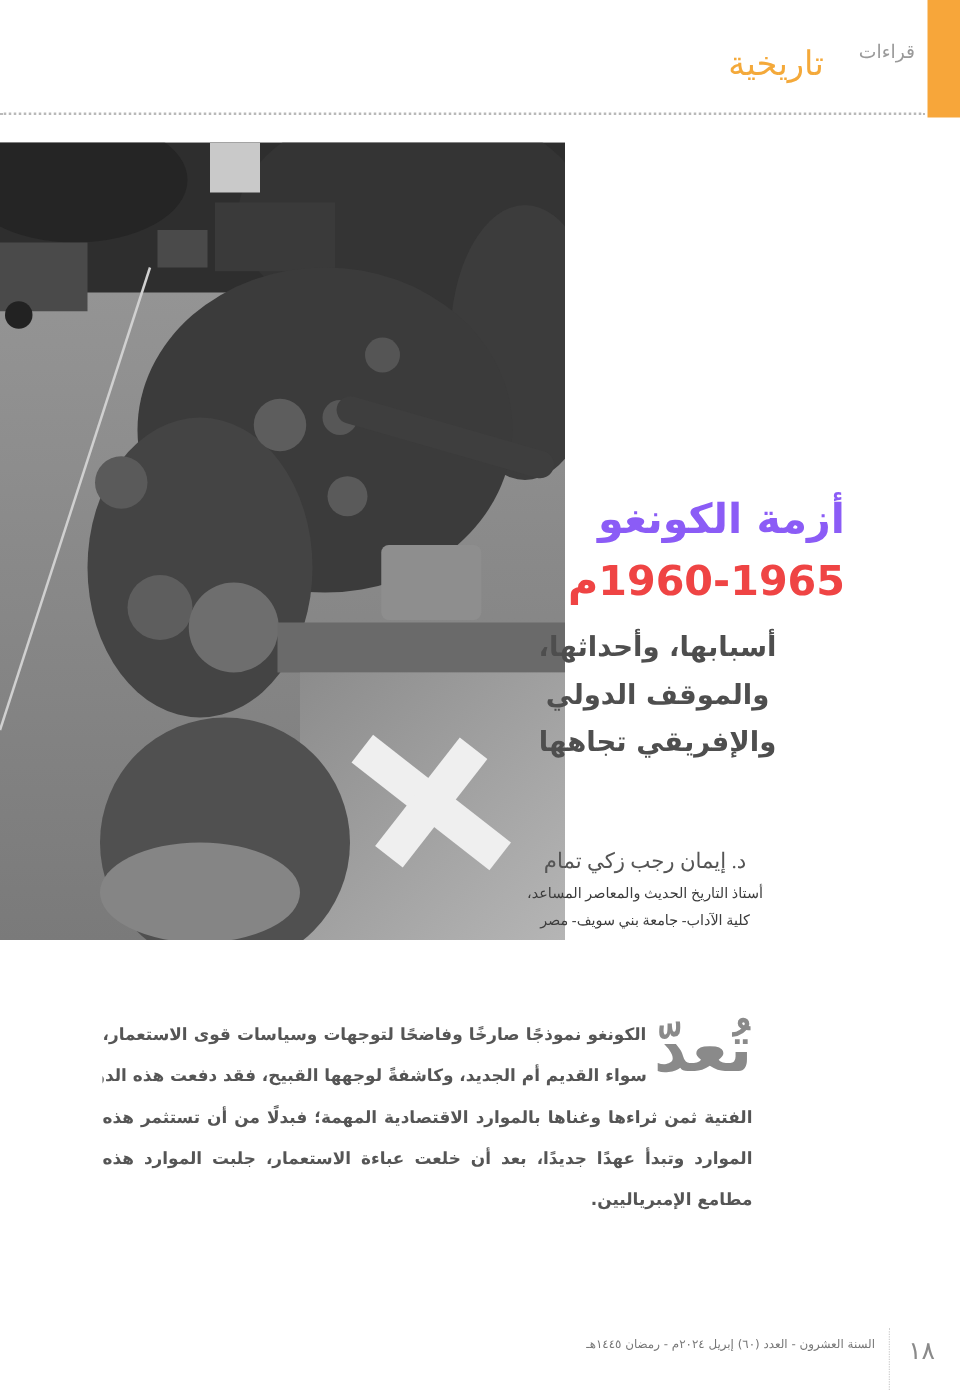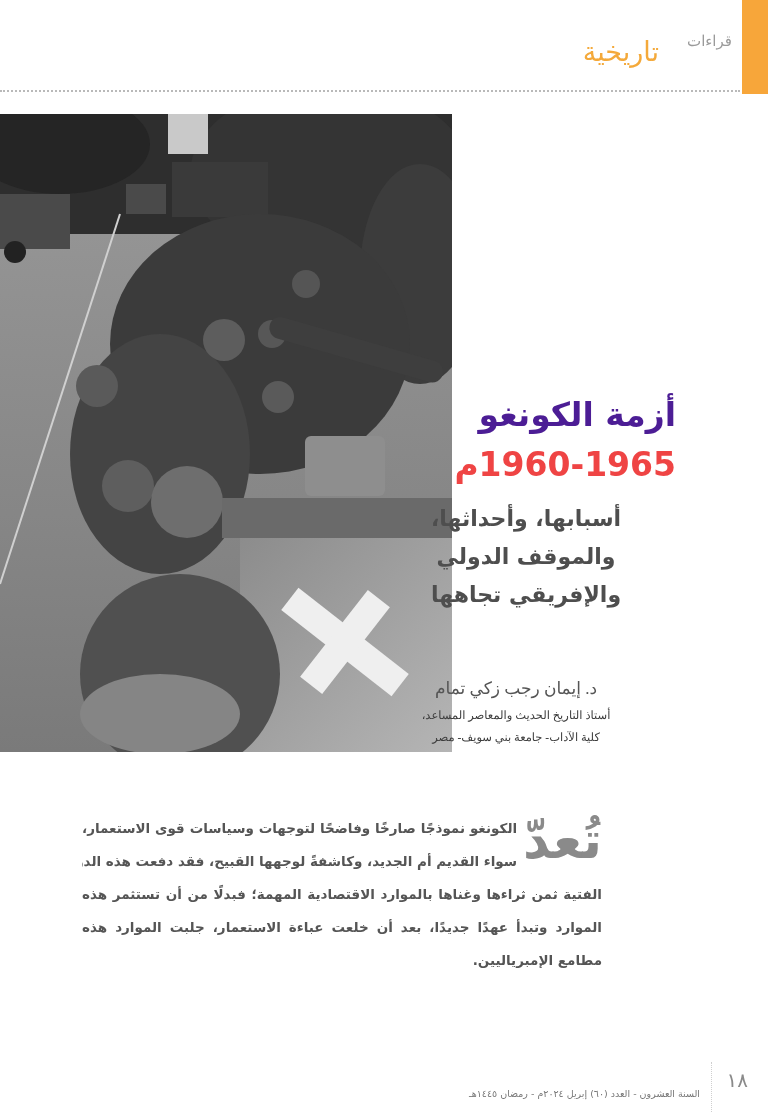--- a/index.html
+++ b/index.html
@@ -11,39 +11,39 @@
     .section-header { position: absolute; right: 36px; top: 38px; direction: rtl; display: flex; align-items: flex-end; gap: 28px; }
     .section-kicker { font-size: 15px; color: #9a9a9a; font-weight: 300; margin-top: -6px; align-self: flex-start; }
     .section-title { font-size: 27px; color: #f4a93a; font-weight: 400; line-height: 1; margin-top: 0; }
 
     .dotted-rule { position: absolute; left: 0; top: 90px; width: 740px; height: 0; border-top: 2px dotted #b9b9b9; }
 
     .photo { position: absolute; left: 0; top: 114px; width: 452px; height: 638px; overflow: hidden; background: #6a6a6a; }
     .photo svg { display: block; }
 
     .headline { position: absolute; right: 92px; top: 390px; width: 300px; text-align: right; direction: rtl; }
-    .headline-1 { font-size: 33px; font-weight: 700; color: #4c1d95; line-height: 50px; }
+    .headline-1 { font-size: 33px; font-weight: 700; color: #8b5cf6; line-height: 50px; }
     .headline-2 { font-size: 33px; font-weight: 700; color: #ef4444; line-height: 50px; }
 
     .subhead { position: absolute; right: 92px; top: 500px; width: 300px; text-align: center; direction: rtl; }
     .subhead div { font-size: 22px; font-weight: 700; color: #4e4e4e; line-height: 38px; }
 
     .author-block { position: absolute; right: 92px; top: 676px; width: 320px; text-align: center; direction: rtl; font-family: Liberation Serif, serif; }
     .author-name { font-size: 17px; color: #555; line-height: 26px; }
     .author-role { font-size: 11.5px; color: #3c3c3c; line-height: 22px; margin-top: 2px; }
 
     .body-text { position: absolute; left: 82px; top: 812px; width: 520px; direction: rtl; text-align: justify; }
     .dropcap { float: right; font-size: 52px; font-weight: 700; color: #8a8a8a; line-height: 52px; margin-left: 6px; margin-top: 2px; }
     .body-line { font-size: 13.5px; font-weight: 700; color: #555; line-height: 33px; text-align-last: justify; white-space: nowrap; overflow: hidden; }
     .body-line.last { text-align-last: right; }
 
     .footer { position: absolute; right: 0; top: 1062px; width: 768px; height: 50px; }
     .footer-divider { position: absolute; right: 56px; top: 0; height: 50px; width: 0; border-left: 1px dotted #cfcfcf; }
     .page-number { position: absolute; right: 20px; top: 6px; font-size: 20px; color: #8a8a8a; direction: rtl; }
-    .footer-issue { position: absolute; right: 68px; top: 26px; font-size: 9.5px; color: #777; direction: rtl; white-space: nowrap; }
+    .footer-issue { position: absolute; right: 68px; top: 8px; font-size: 9.5px; color: #777; direction: rtl; white-space: nowrap; }
   </style>
 </head>
 <body>
 
 <div class="accent-bar"></div>
 
 <div class="section-header">
   <span class="section-kicker">قراءات</span>
   <span class="section-title">تاريخية</span>
 </div>

